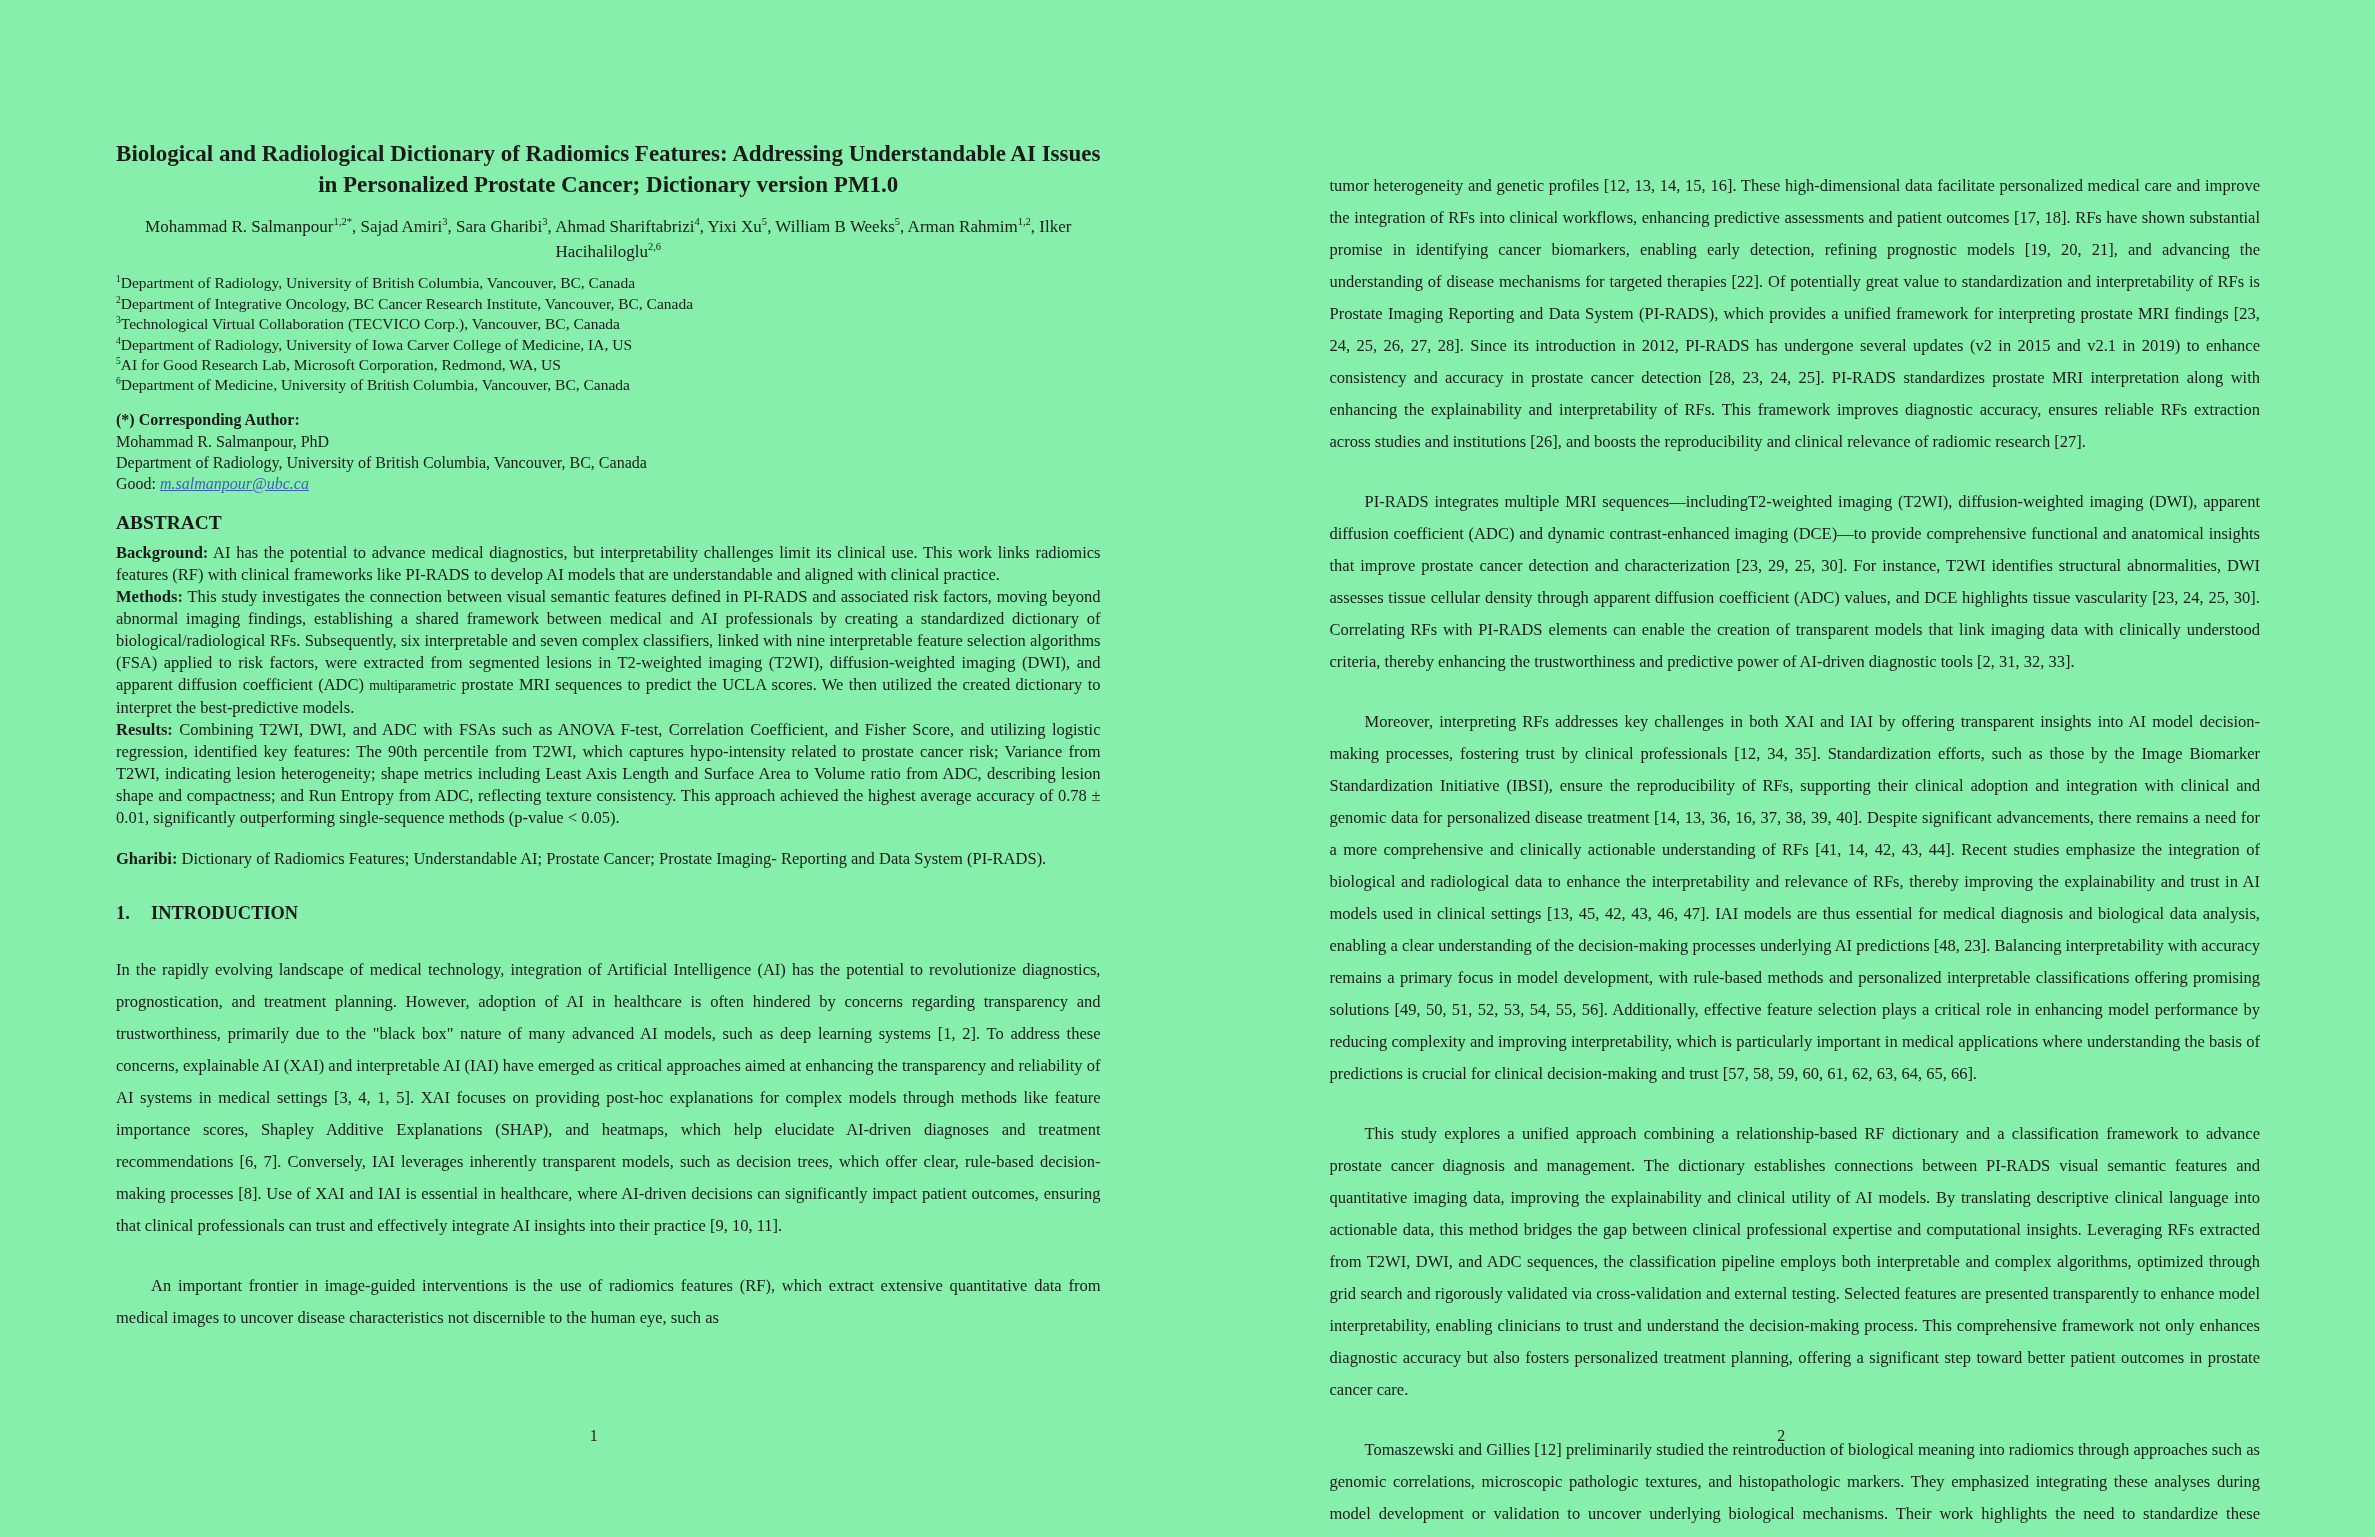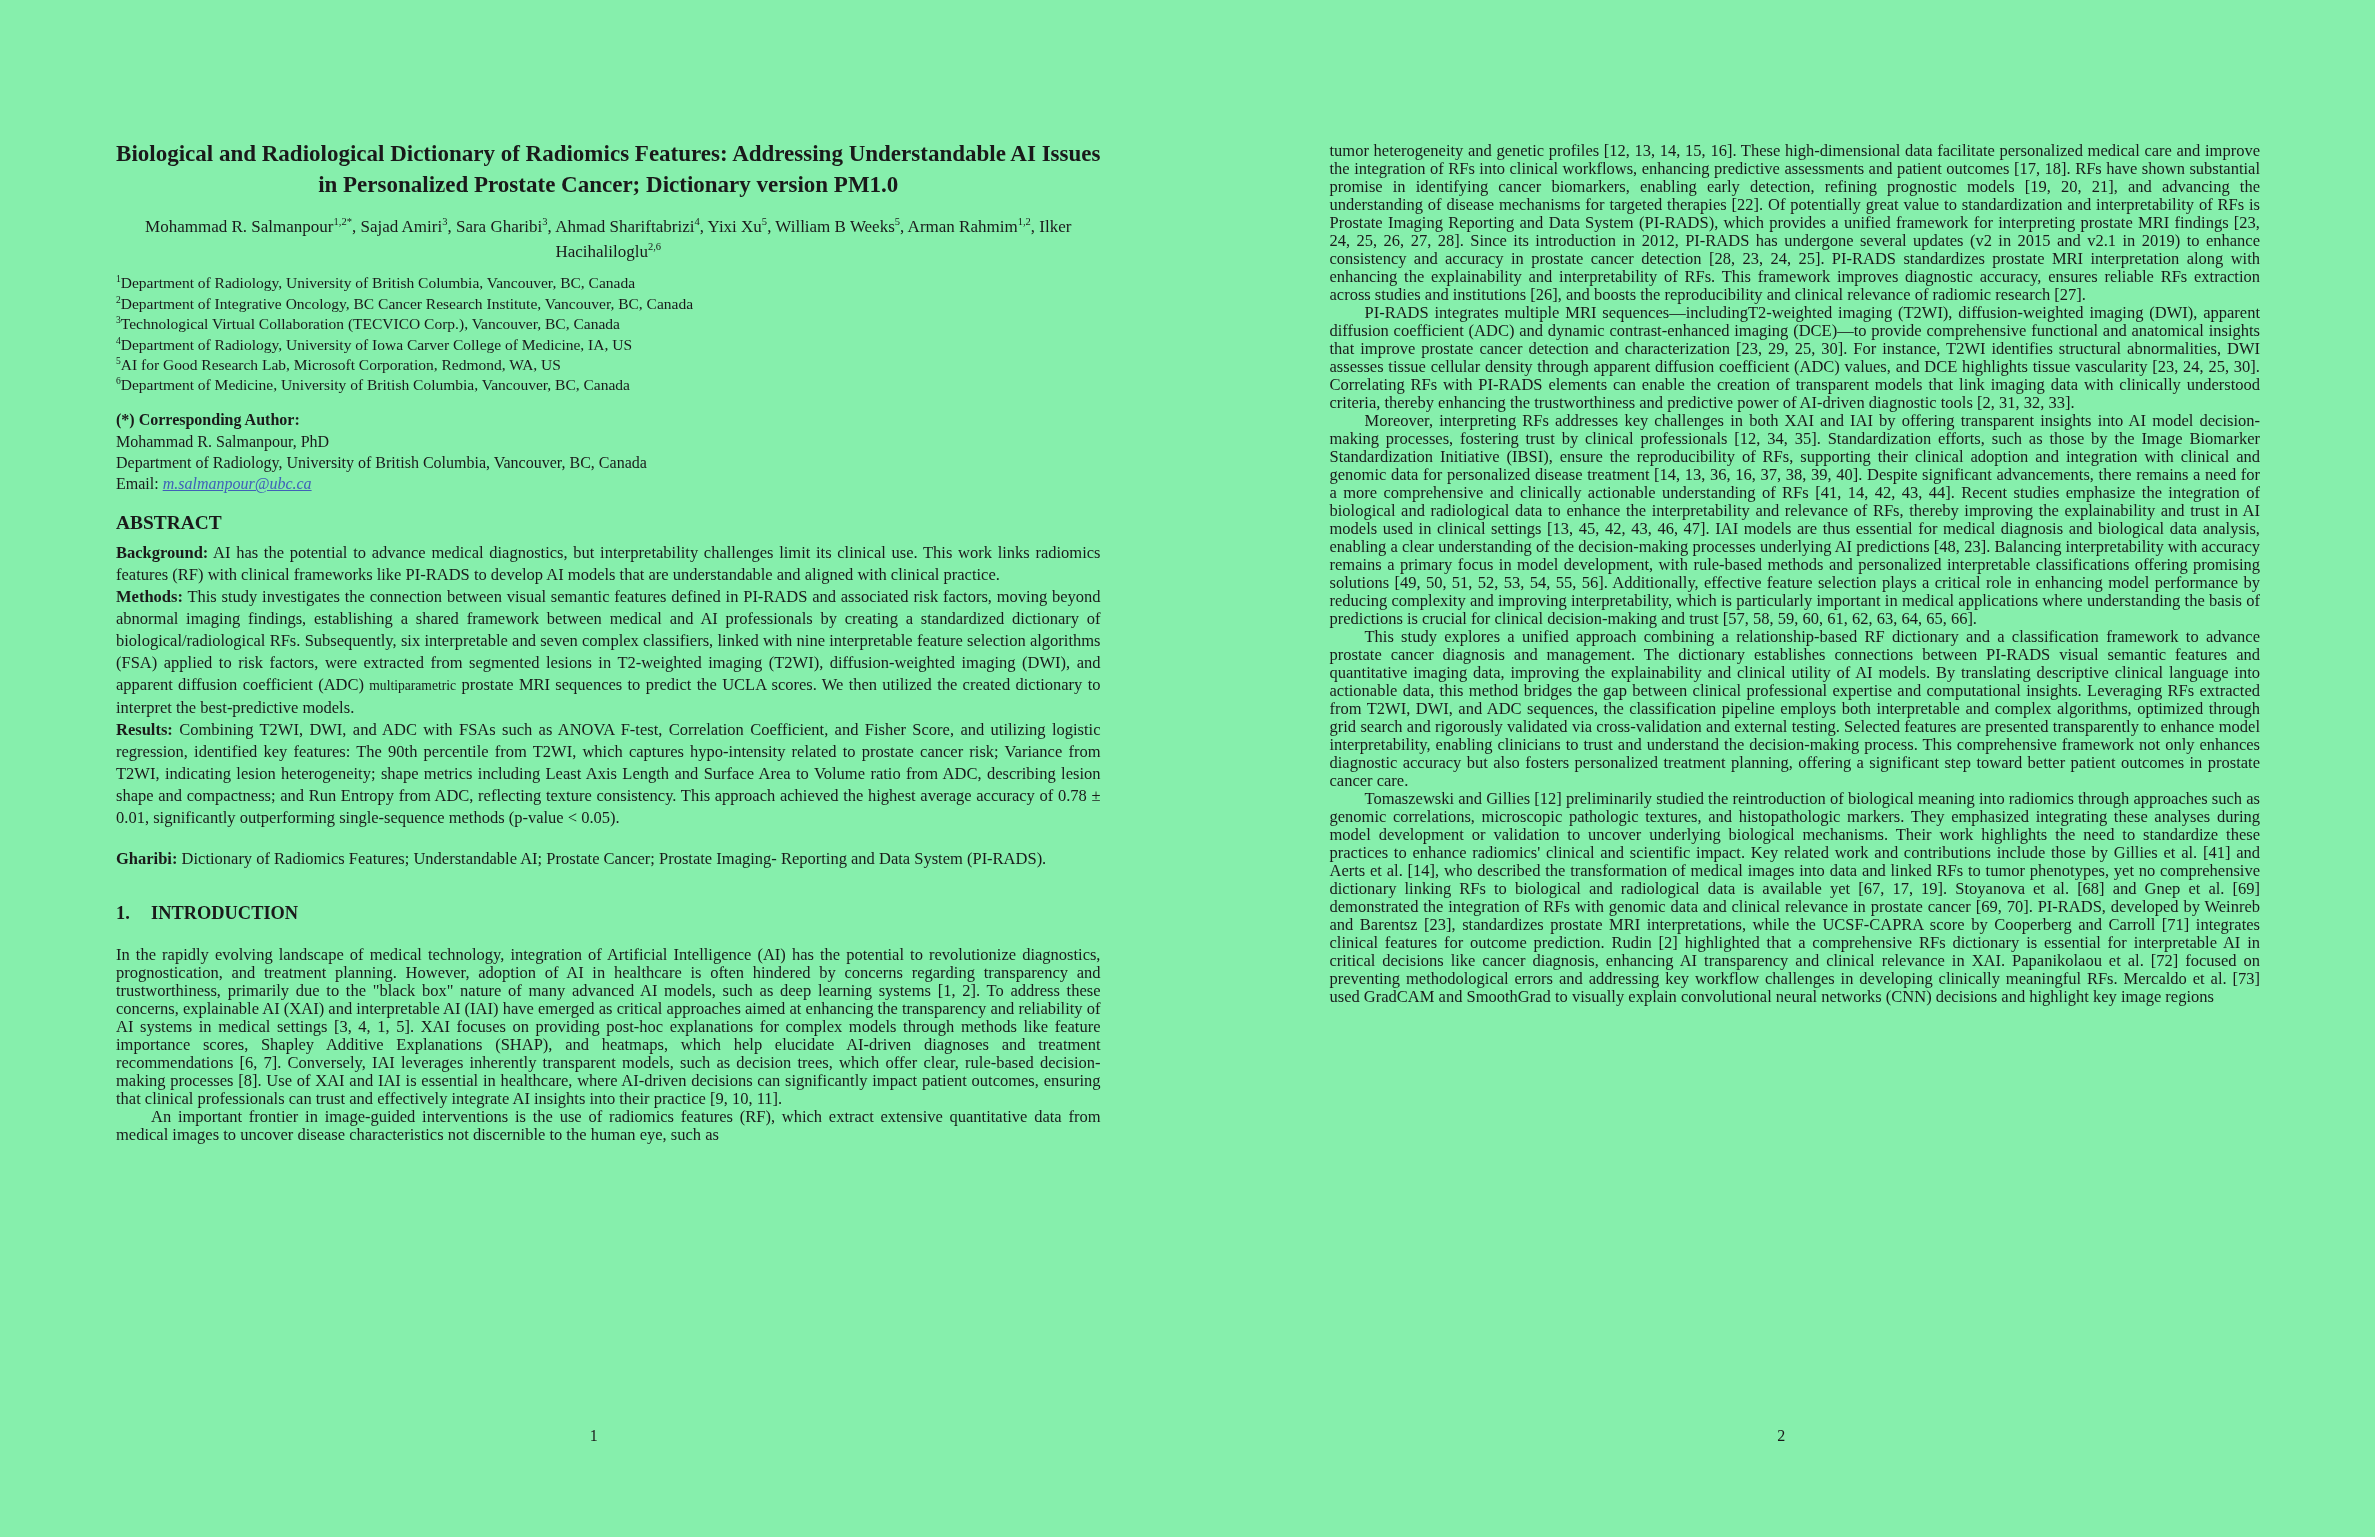--- a/index.html
+++ b/index.html
@@ -19,21 +19,21 @@
   a.email { color:#4060b8; font-style:italic; text-decoration:underline; }
 
   .abs-h { font-size:19.4px; line-height:25px; font-weight:bold; margin-top:15.5px; margin-bottom:6.8px; }
   .abs-p { font-size:16.5px; line-height:22px; text-align:justify; }
   .abs-p .small { font-size:13.6px; }
   .kw { margin-top:19.4px; }
 
   .sec-h { font-size:18.4px; line-height:25px; font-weight:bold; margin-top:31px; margin-bottom:19.4px; }
   .sec-num { display:inline-block; min-width:35px; }
 
-  .body-p { font-size:16.5px; line-height:18px; text-align:justify; }
+  .body-p { font-size:16.5px; line-height:32px; text-align:justify;margin-top:28px; }
   .ind { text-indent:35px; }
 
   .pagenum { position:absolute; bottom:92px; left:0; width:100%; text-align:center; font-size:16px; }
 </style>
 </head>
 <body>
 
 <div class="spread">
 
   <div class="page">
@@ -49,21 +49,21 @@
         <div class="aff"><sup>3</sup><span>Technological Virtual Collaboration (TECVICO Corp.), Vancouver, BC, Canada</span></div>
         <div class="aff"><sup>4</sup><span>Department of Radiology, University of Iowa Carver College of Medicine, IA, US</span></div>
         <div class="aff"><sup>5</sup><span>AI for Good Research Lab, Microsoft Corporation, Redmond, WA, US</span></div>
         <div class="aff"><sup>6</sup><span>Department of Medicine, University of British Columbia, Vancouver, BC, Canada</span></div>
       </div>
 
       <div class="corr">
         <p class="b">(*) Corresponding Author:</p>
         <p>Mohammad R. Salmanpour, PhD</p>
         <p>Department of Radiology, University of British Columbia, Vancouver, BC, Canada</p>
-        <p><span>Email: </span><a class="email" href="#">m.salmanpour@ubc.ca</a></p>
+        <p><span>Good: </span><a class="email" href="#">m.salmanpour@ubc.ca</a></p>
       </div>
 
       <h2 class="abs-h">ABSTRACT</h2>
 
       <p class="abs-p"><b>Background:</b> <span>AI has the potential to advance medical diagnostics, but interpretability challenges limit its clinical use. This work links radiomics features (RF) with clinical frameworks like PI-RADS to develop AI models that are understandable and aligned with clinical practice.</span></p>
 
       <p class="abs-p"><b>Methods:</b> <span>This study investigates the connection between visual semantic features defined in PI-RADS and associated risk factors, moving beyond abnormal imaging findings, establishing a shared framework between medical and AI professionals by creating a standardized dictionary of biological/radiological RFs. Subsequently, six interpretable and seven complex classifiers, linked with nine interpretable feature selection algorithms (FSA) applied to risk factors, were extracted from segmented lesions in T2-weighted imaging (T2WI), diffusion-weighted imaging (DWI), and apparent diffusion coefficient (ADC) </span><span class="small">multiparametric</span><span> prostate MRI sequences to predict the UCLA scores. We then utilized the created dictionary to interpret the best-predictive models.</span></p>
 
       <p class="abs-p"><b>Results:</b> <span>Combining T2WI, DWI, and ADC with FSAs such as ANOVA F-test, Correlation Coefficient, and Fisher Score, and utilizing logistic regression,  identified key features: The 90th percentile from T2WI, which captures hypo-intensity related to prostate cancer risk; Variance from T2WI, indicating lesion heterogeneity; shape metrics including Least Axis Length and Surface Area to Volume ratio from ADC, describing lesion shape and compactness; and Run Entropy from ADC, reflecting texture consistency. This approach achieved the highest average accuracy of 0.78 ± 0.01, significantly outperforming single-sequence methods (p-value &lt; 0.05).</span></p>
 

